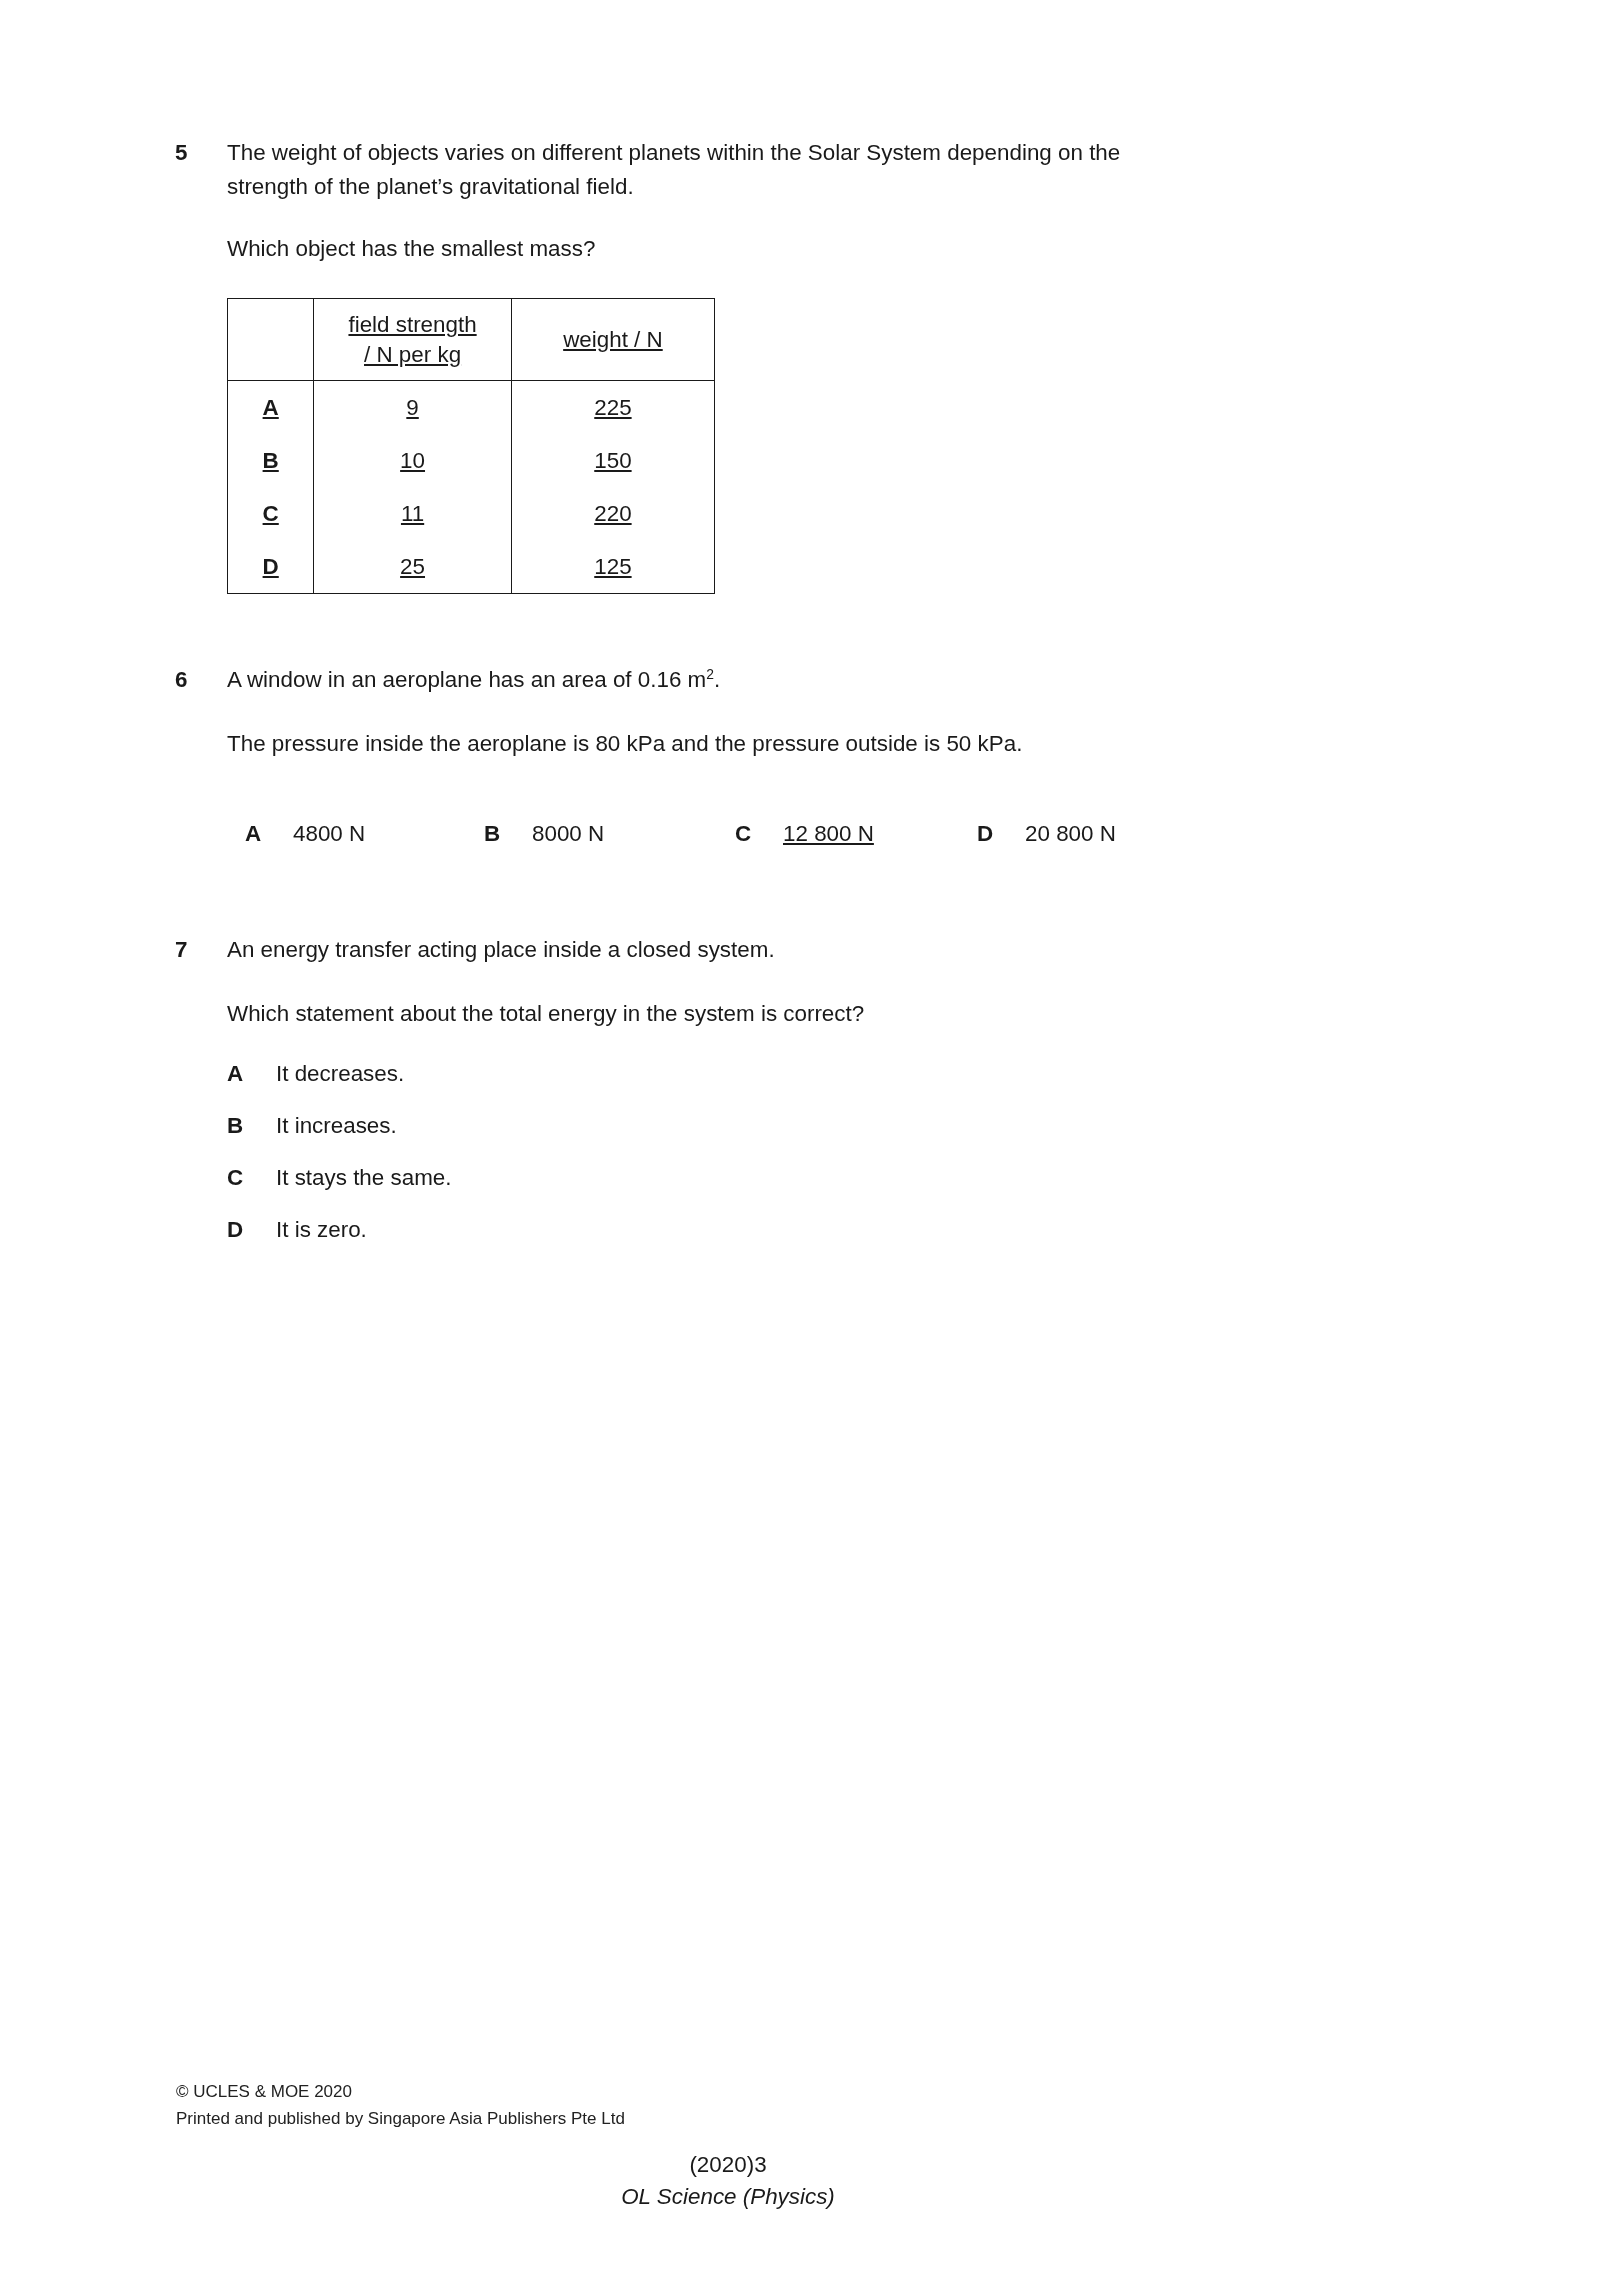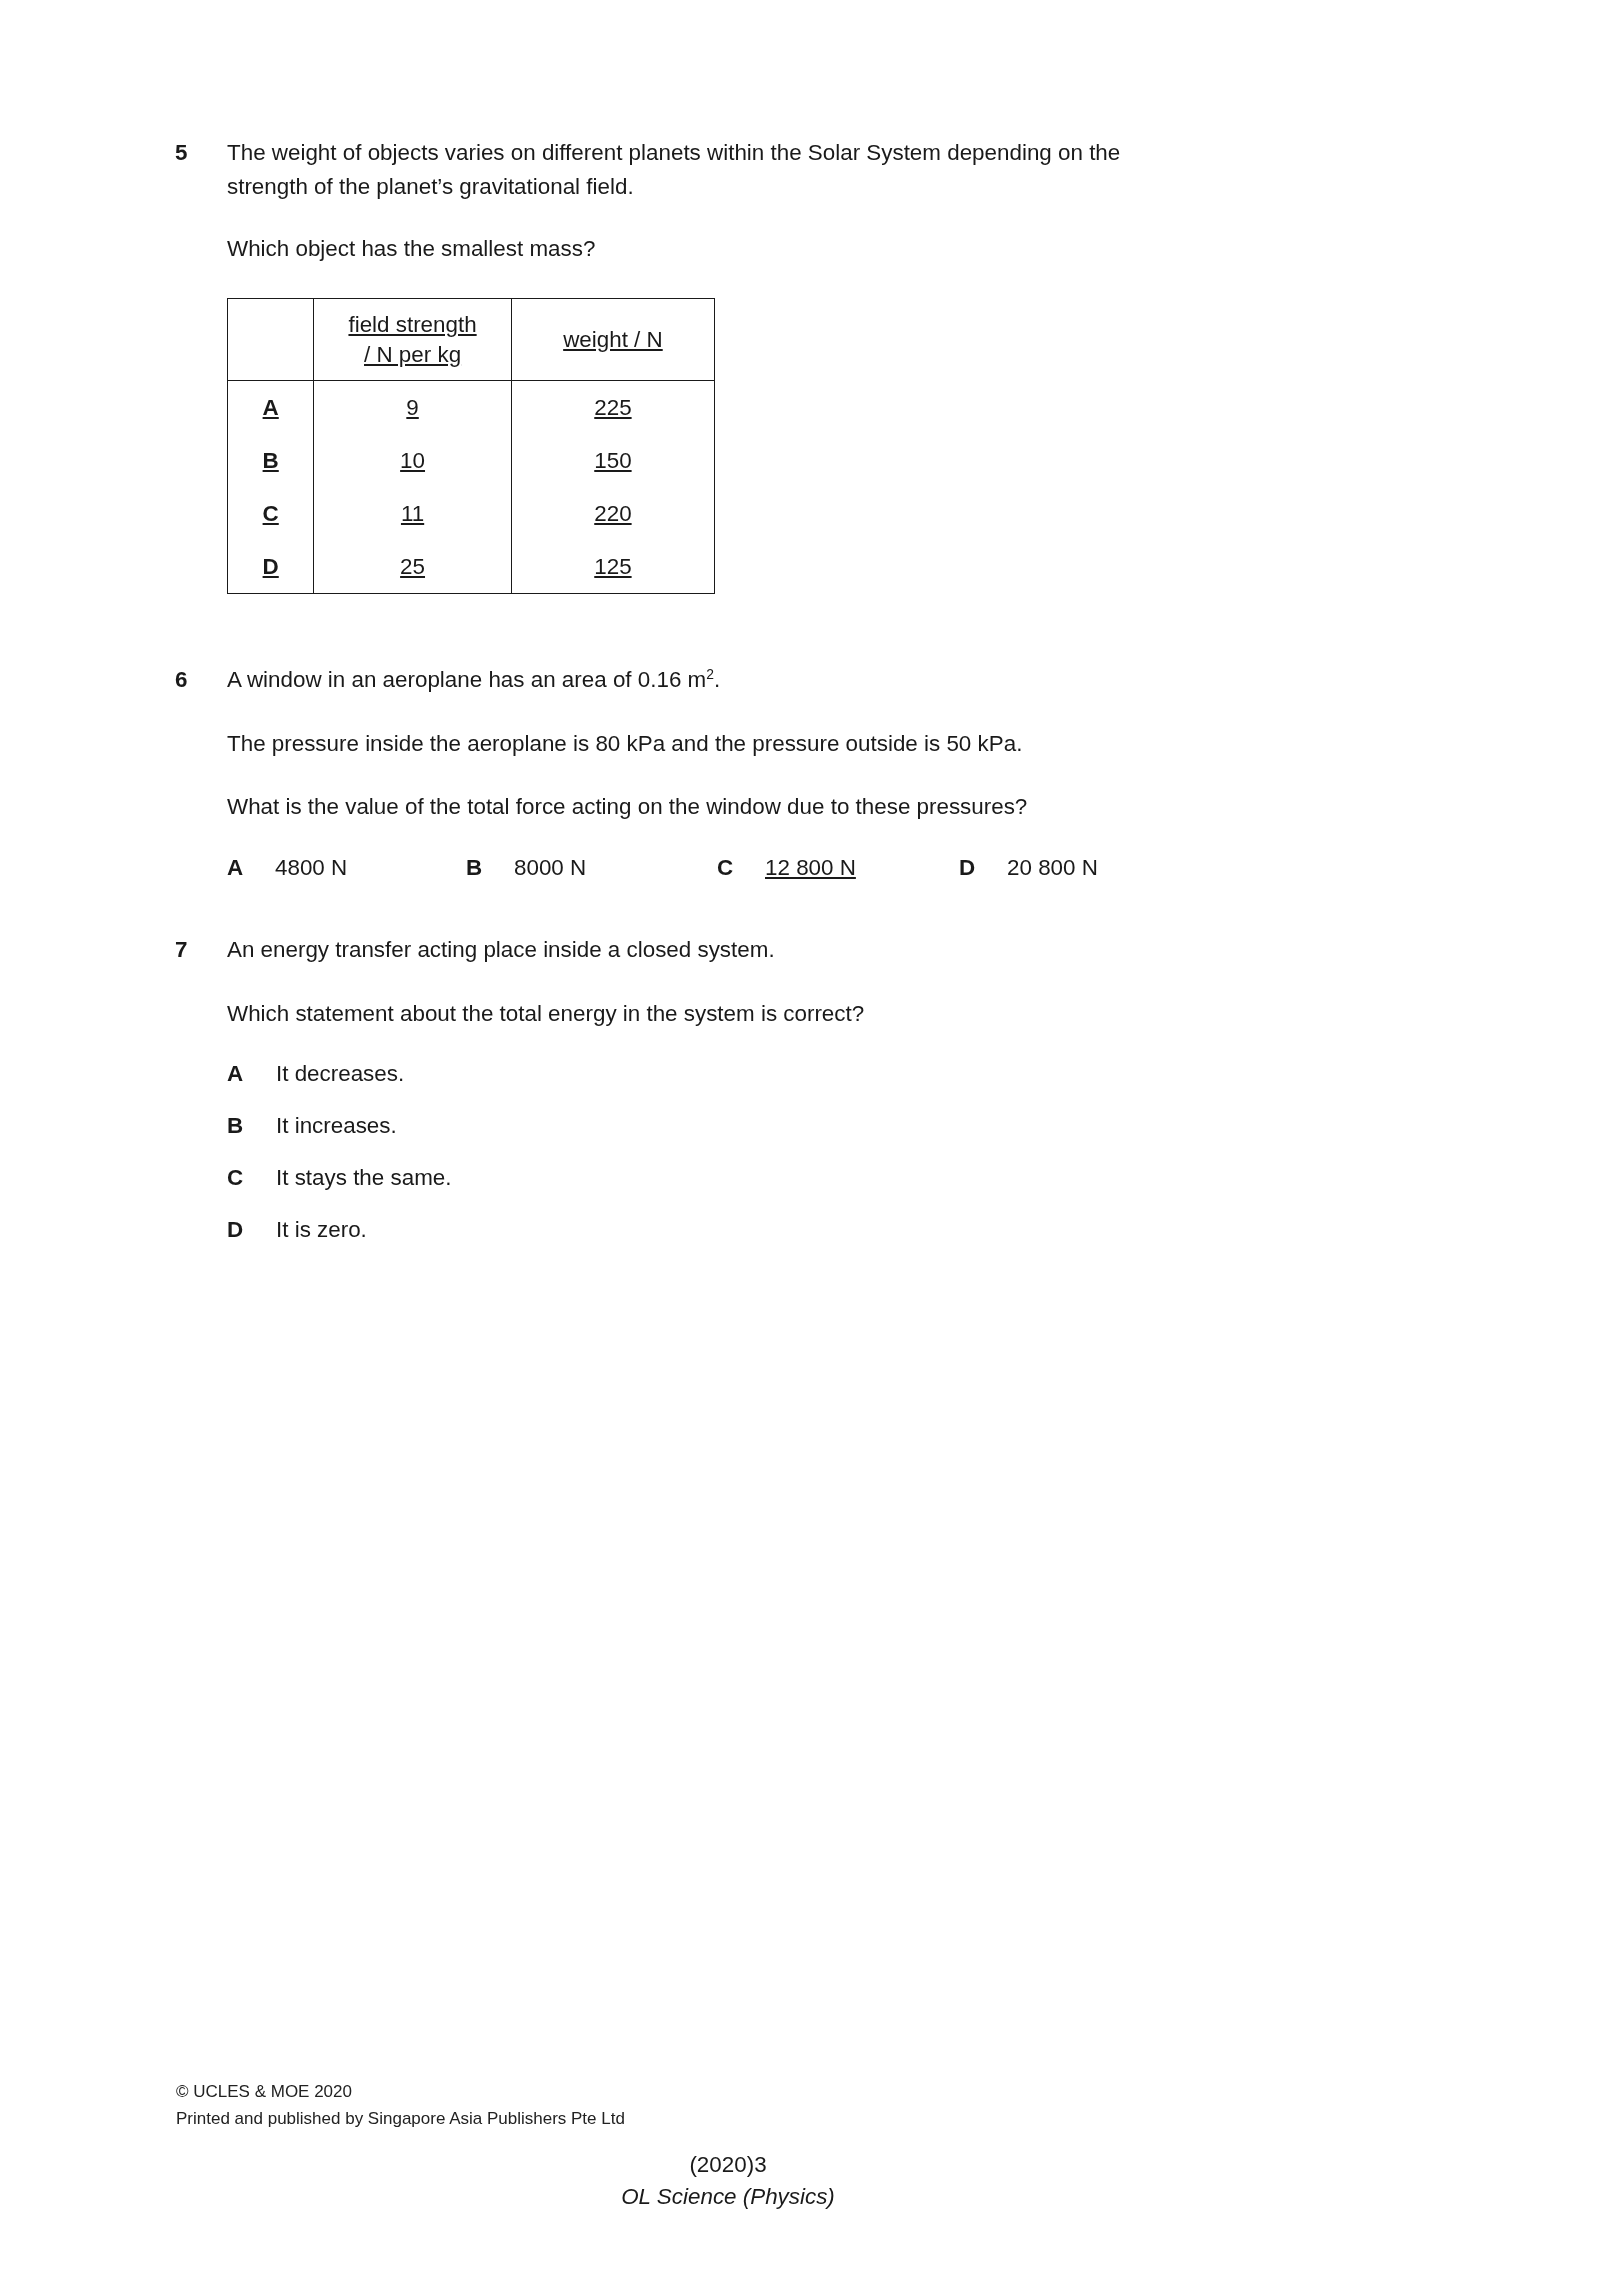--- a/index.html
+++ b/index.html
@@ -53,20 +53,21 @@
   sup.sq {
     font-size: 0.62em;
     vertical-align: super;
     line-height: 0;
   }
 
   
   .opt-row {
     position: relative;
     height: 52px;
+    margin-left: 18px;
   }
   .opt {
     position: absolute;
     top: 0;
     font-size: 22.4px;
     line-height: 27px;
     white-space: nowrap;
   }
   .opt .letter {
     font-weight: bold;
@@ -200,21 +201,20 @@
     </tbody>
   </table>
 
   <div class="question" style="top:663px;">
     <div class="q-num">6</div>
     <div class="q-body">
       <div class="q-line"><span>A window in an aeroplane has an area of 0.16 m</span><sup class="sq">2</sup><span>.</span></div>
       <div class="gap-md"></div>
       <div class="q-line">The pressure inside the aeroplane is 80 kPa and the pressure outside is 50 kPa.</div>
       <div class="gap-md"></div>
-      <div class="q-line">What is the value of the total force acting on the window due to these pressures?</div>
       <div class="gap-md"></div>
       <div class="opt-row">
         <div class="opt" style="left:0px;"><span class="letter">A</span><span>4800 N</span></div>
         <div class="opt" style="left:239px;"><span class="letter">B</span><span>8000 N</span></div>
         <div class="opt" style="left:490px;text-decoration:underline;"><span class="letter">C</span><span>12 800 N</span></div>
         <div class="opt" style="left:732px;"><span class="letter">D</span><span>20 800 N</span></div>
       </div>
     </div>
   </div>
 

